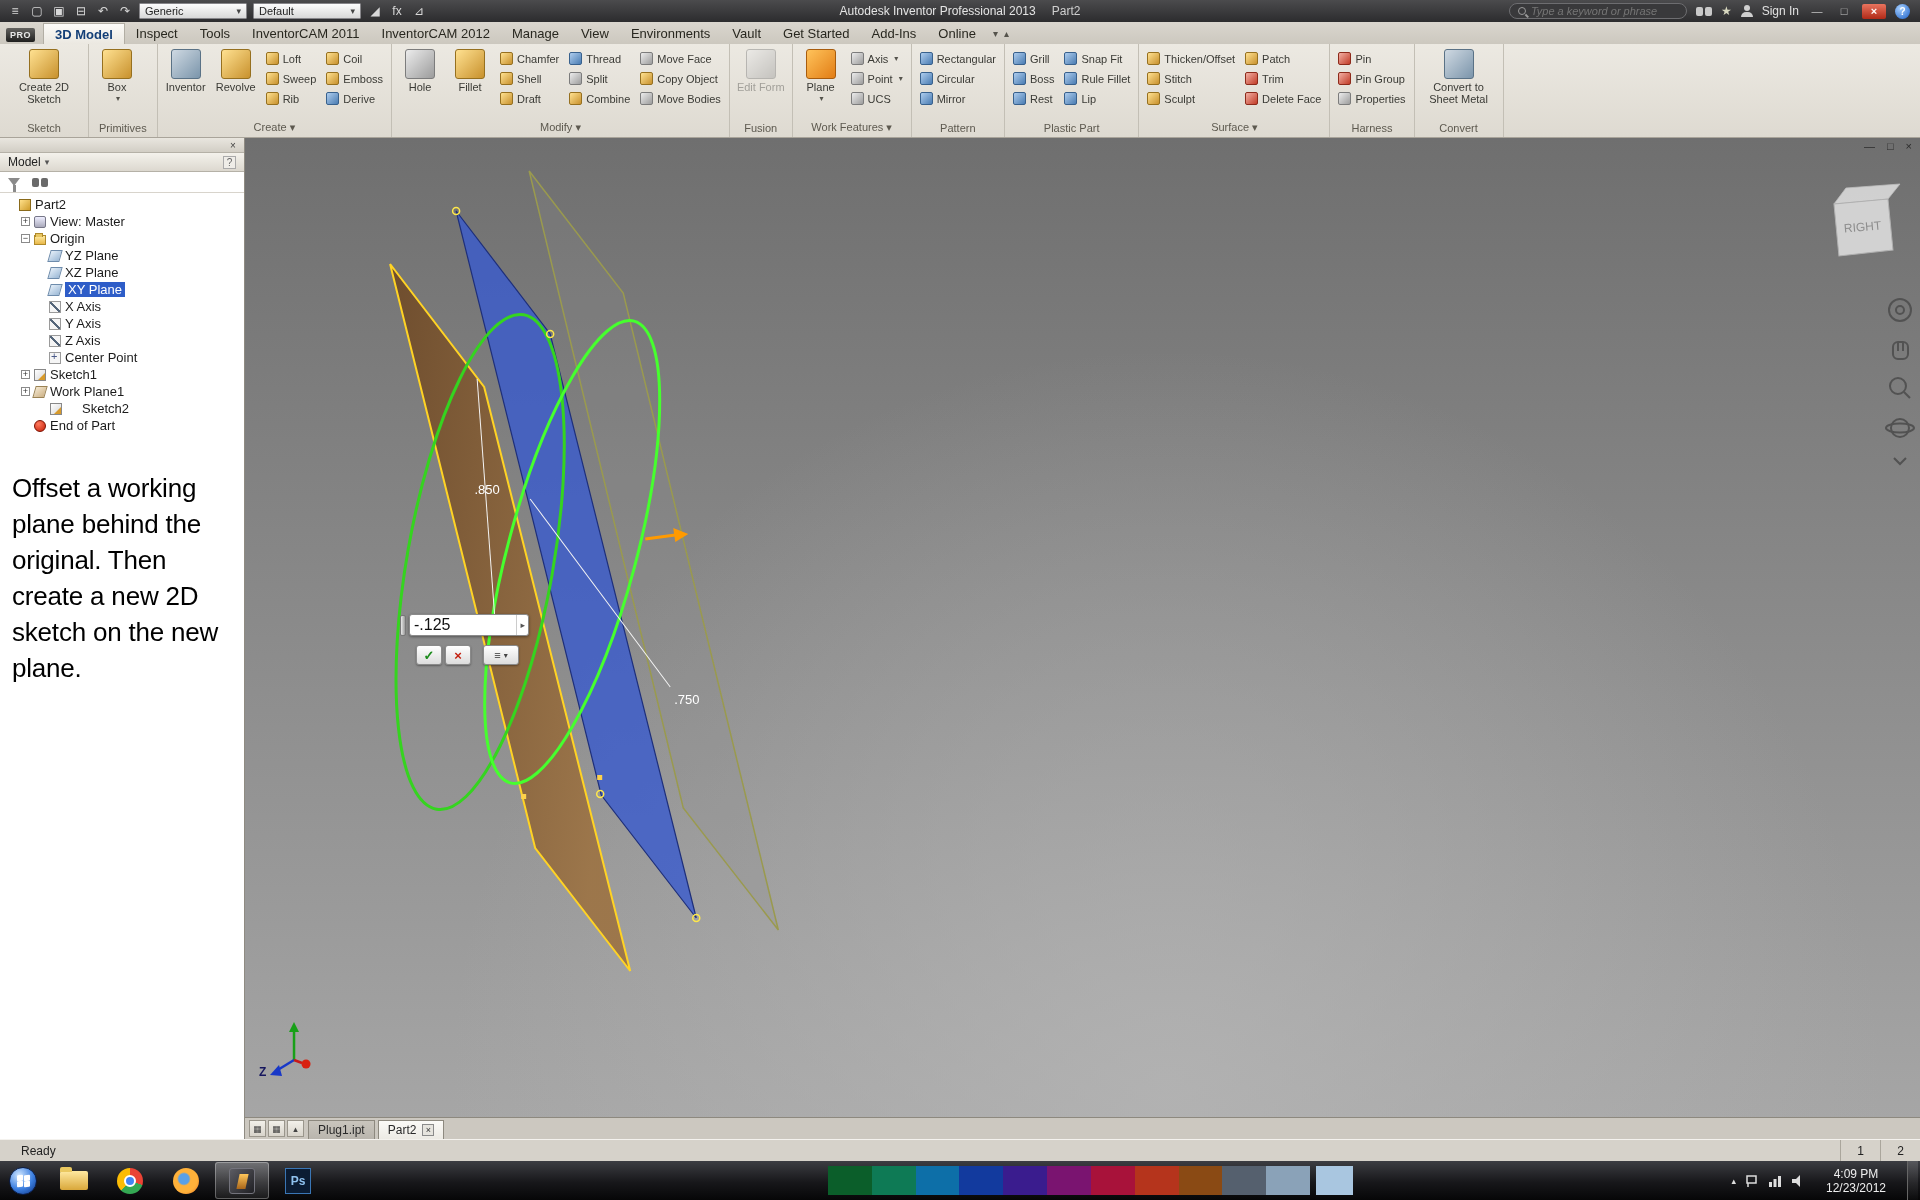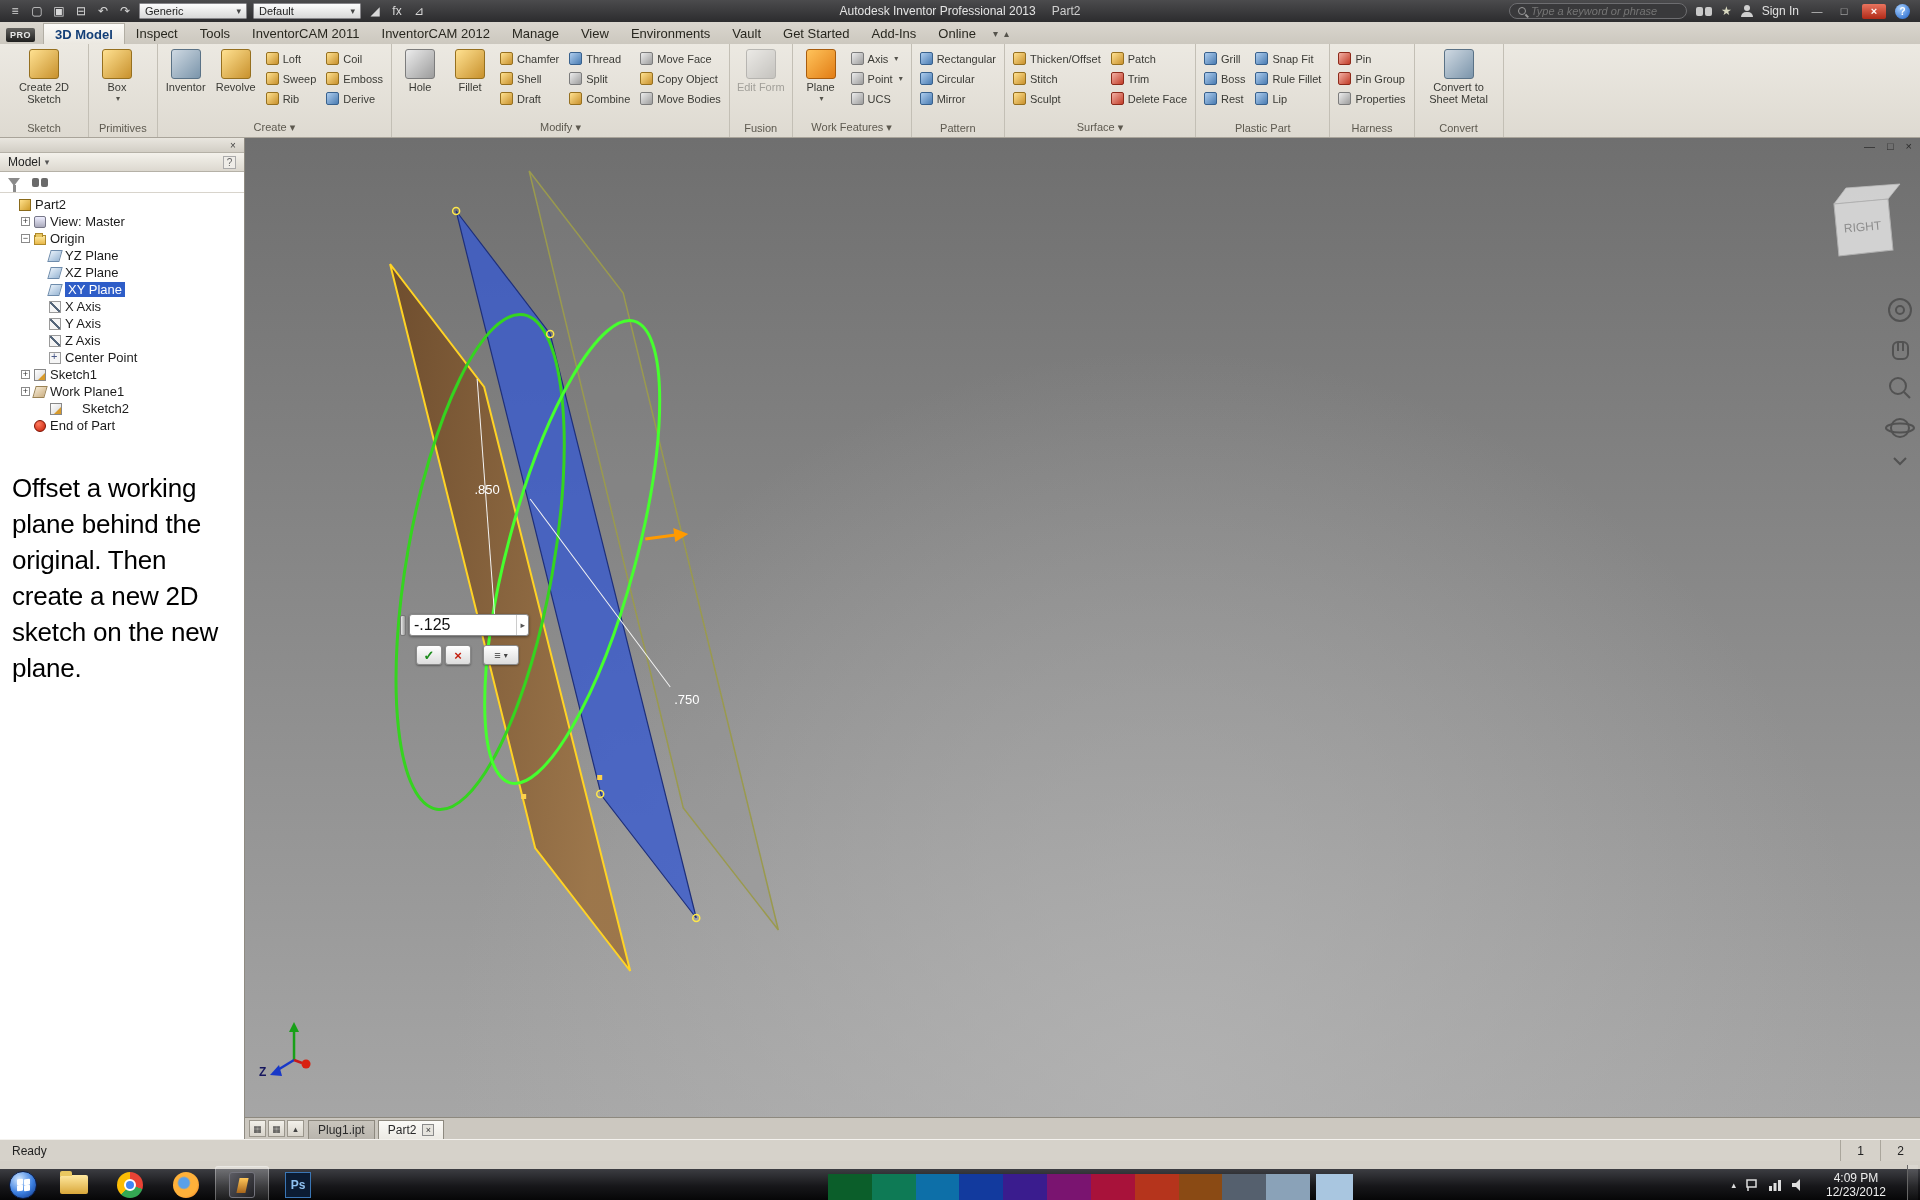--- a/index.html
+++ b/index.html
@@ -150,27 +150,27 @@
   .doctab { height:19px; padding:0 9px; background:linear-gradient(#c9c5bd,#b9b5ad);
     border:1px solid #8d897f; border-bottom:none; margin-left:3px; font-size:12px; color:#2a2a2a;
     display:flex; align-items:center; gap:6px; }
   .doctab.active { background:linear-gradient(#fbfaf7,#eceae4); }
   .tabx { font-size:9px; border:1px solid #8a8a8a; width:12px; height:12px; line-height:10px;
     text-align:center; background:#e6e4de; color:#333; }
 
   
   .statusbar { position:absolute; bottom:39px; left:0; right:0; height:22px; background:#d6d2ca;
     border-top:1px solid #f4f2ee; display:flex; align-items:center; font-size:12px; color:#222; }
-  .sb-left { padding-left:12px; }
+  .sb-left { padding-left:21px; }
   .sb-right { margin-left:auto; display:flex; align-items:center; height:100%; }
   .sb-cell { width:40px; text-align:center; border-left:1px solid #aaa69c; height:100%;
     display:flex; align-items:center; justify-content:center; }
 
   
-  .taskbar { position:absolute; bottom:0; left:0; right:0; height:31px;
+  .taskbar { position:absolute; bottom:0; left:0; right:0; height:39px;
     background:linear-gradient(#3c3d42 0%,#17171a 55%,#060607 100%); display:flex; align-items:center; z-index:60; }
   .start { width:46px; height:39px; display:flex; align-items:center; justify-content:center; }
   .orb { width:28px; height:28px; border-radius:50%; border:1px solid #0a1c46;
     background:radial-gradient(circle at 35% 28%,#cfe6ff,#3c7fe0 55%,#0b2f7e); display:flex;
     align-items:center; justify-content:center; }
   .flag { width:13px; height:12px; display:grid; grid-template-columns:1fr 1fr; grid-template-rows:1fr 1fr; gap:1px; }
   .flag span { background:#fff; border-radius:1px; transform:skewY(-6deg); }
   .tb-slot { width:54px; height:37px; display:flex; align-items:center; justify-content:center;
     border-radius:3px; margin:0 1px; }
   .tb-slot.active { background:linear-gradient(rgba(255,255,255,.28),rgba(255,255,255,.07));
@@ -433,20 +433,53 @@
               <span>Mirror</span>
             </div>
           </div>
         </div>
         <div class="rlabel">Pattern</div>
       </div>
       <div class="rgroup">
         <div class="rbody">
           <div class="rcol">
             <div class="rsmall">
+              <span class="ricon small ic-blue"></span>
+              <span>Grill</span>
+            </div>
+            <div class="rsmall">
+              <span class="ricon small ic-blue"></span>
+              <span>Boss</span>
+            </div>
+            <div class="rsmall">
+              <span class="ricon small ic-blue"></span>
+              <span>Rest</span>
+            </div>
+          </div>
+          <div class="rcol">
+            <div class="rsmall">
+              <span class="ricon small ic-blue"></span>
+              <span>Snap Fit</span>
+            </div>
+            <div class="rsmall">
+              <span class="ricon small ic-blue"></span>
+              <span>Rule Fillet</span>
+            </div>
+            <div class="rsmall">
+              <span class="ricon small ic-blue"></span>
+              <span>Lip</span>
+            </div>
+          </div>
+        </div>
+        <div class="rlabel">Plastic Part</div>
+      </div>
+      <div class="rgroup">
+        <div class="rbody">
+          <div class="rcol">
+            <div class="rsmall">
               <span class="ricon small ic-gold"></span>
               <span>Thicken/Offset</span>
             </div>
             <div class="rsmall">
               <span class="ricon small ic-gold"></span>
               <span>Stitch</span>
             </div>
             <div class="rsmall">
               <span class="ricon small ic-gold"></span>
               <span>Sculpt</span>
@@ -461,53 +494,20 @@
               <span class="ricon small ic-red"></span>
               <span>Trim</span>
             </div>
             <div class="rsmall">
               <span class="ricon small ic-red"></span>
               <span>Delete Face</span>
             </div>
           </div>
         </div>
         <div class="rlabel">Surface ▾</div>
-      </div>
-      <div class="rgroup">
-        <div class="rbody">
-          <div class="rcol">
-            <div class="rsmall">
-              <span class="ricon small ic-blue"></span>
-              <span>Grill</span>
-            </div>
-            <div class="rsmall">
-              <span class="ricon small ic-blue"></span>
-              <span>Boss</span>
-            </div>
-            <div class="rsmall">
-              <span class="ricon small ic-blue"></span>
-              <span>Rest</span>
-            </div>
-          </div>
-          <div class="rcol">
-            <div class="rsmall">
-              <span class="ricon small ic-blue"></span>
-              <span>Snap Fit</span>
-            </div>
-            <div class="rsmall">
-              <span class="ricon small ic-blue"></span>
-              <span>Rule Fillet</span>
-            </div>
-            <div class="rsmall">
-              <span class="ricon small ic-blue"></span>
-              <span>Lip</span>
-            </div>
-          </div>
-        </div>
-        <div class="rlabel">Plastic Part</div>
       </div>
       <div class="rgroup">
         <div class="rbody">
           <div class="rcol">
             <div class="rsmall">
               <span class="ricon small ic-red"></span>
               <span>Pin</span>
             </div>
             <div class="rsmall">
               <span class="ricon small ic-red"></span>

